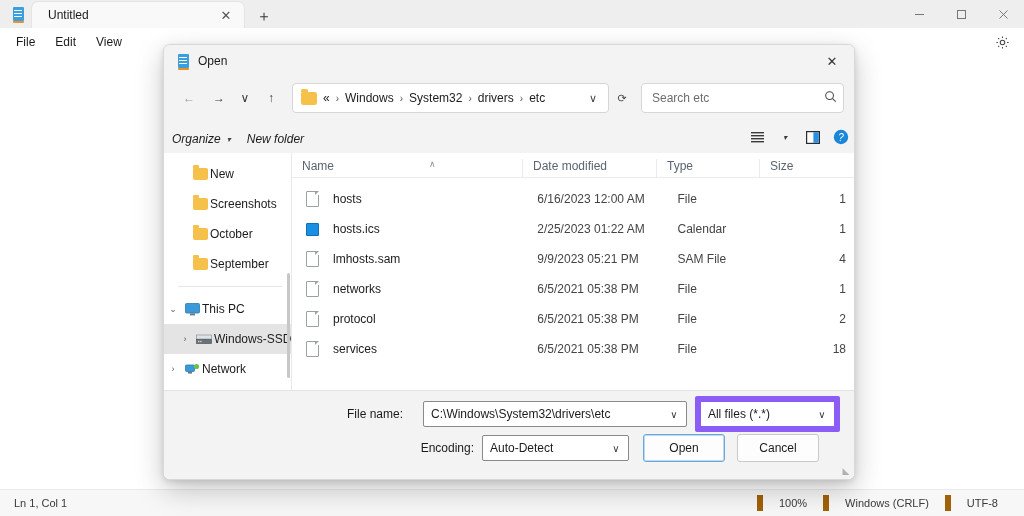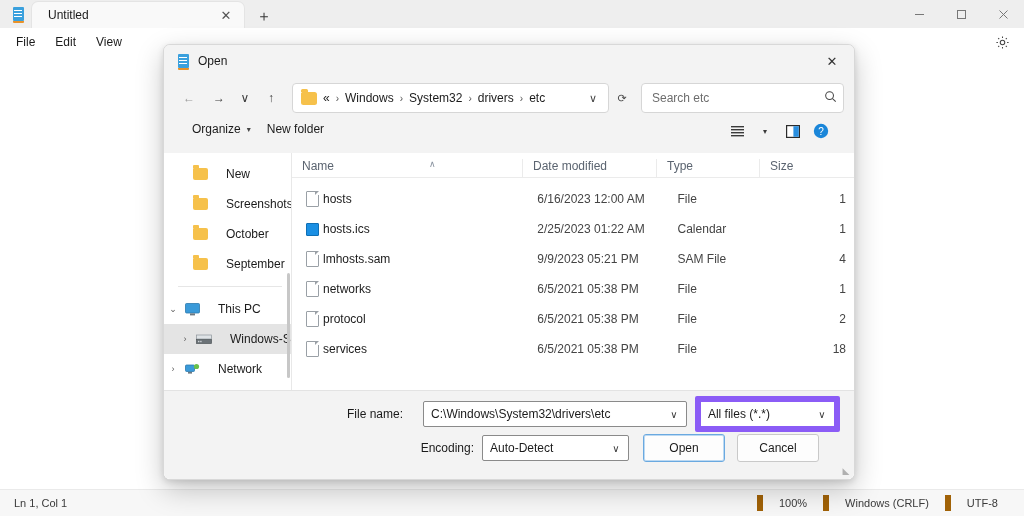--- a/index.html
+++ b/index.html
@@ -147,22 +147,22 @@
     color: #444; font-size: 11px;
   }
   .searchbox {
     width: 185px; height: 28px; margin-left: 6px;
     background: #ffffff; border: 1px solid #d6d6d6; border-radius: 4px;
     display: flex; align-items: center; padding: 0 6px 0 10px;
   }
   .search-ph { flex: 1; font-size: 12px; color: #6d6d6d; }
 
   .cmdbar {
-    height: 30px; display: flex; align-items: flex-start; padding: 0 20px;
-    font-size: 12px; color: #1b1b1b;
+    height: 30px; display: flex; align-items: flex-end; padding: 0 0;
+    font-size: 12px; color: #1b1b1b; font-style: italic;
   }
   .cmd { padding: 3px 8px; border-radius: 4px; display: flex; align-items: center; }
   .cmd .caret { margin-left: 6px; font-size: 8px; color: #444; }
   .cmd-right { margin-left: auto; display: flex; align-items: center; gap: 2px; }
   .iconbtn { width: 26px; height: 24px; display: flex; align-items: center; justify-content: center; }
 
   .body {
     position: absolute; left: 0; right: 0; top: 108px; bottom: 0;
     display: flex; background: #ffffff;
   }
@@ -174,21 +174,21 @@
   }
   .side-row {
     height: 30px; display: flex; align-items: center; font-size: 12px; color: #1b1b1b;
     padding-right: 4px;
   }
   .side-row.sel { background: #e4e4e4; }
   .exp {
     width: 18px; text-align: center; font-size: 9px; color: #5a5a5a; flex: none;
   }
   .side-ico { width: 20px; display: flex; justify-content: center; flex: none; }
-  .side-label { margin-left: 16px; white-space: nowrap; }
+  .side-label { margin-left: 0; white-space: nowrap; }
   .folder-ico {
     width: 15px; height: 12px; background: #f6c14b; border-radius: 1px 2px 2px 2px; position: relative;
   }
   .folder-ico::before {
     content: ""; position: absolute; left: 0; top: -3px; width: 6px; height: 3px;
     background: #f6c14b; border-radius: 1px 1px 0 0;
   }
   .side-div { height: 1px; background: #e6e6e6; margin: 7px 10px 7px 14px; }
   .side-scroll {
     position: absolute; right: 2px; top: 120px; width: 3px; height: 105px;
@@ -226,21 +226,21 @@
     border-radius: 1px; position: relative;
   }
   .doc-ico::after {
     content: ""; position: absolute; right: -1px; top: -1px;
     border-width: 0 0 4px 4px; border-style: solid;
     border-color: transparent transparent #ffffff #9aa0a6;
   }
   .ics-ico {
     width: 11px; height: 11px; background: #1a8fe3; border: 1px solid #0f6fb5; border-radius: 1px;
   }
-  .fname { margin-left: 1px; }
+  .fname { margin-left: 11px; }
 
   .hscroll-track {
     position: absolute; left: 14px; right: 14px; bottom: 42px; height: 8px;
   }
   .hscroll-thumb {
     height: 4px; width: 96%; background: #9a9a9a; border-radius: 2px; margin-top: 2px;
   }
   .pane-sep { position: absolute; left: 0; right: 0; bottom: 36px; height: 1px; background: #e6e6e6; }
 
   

